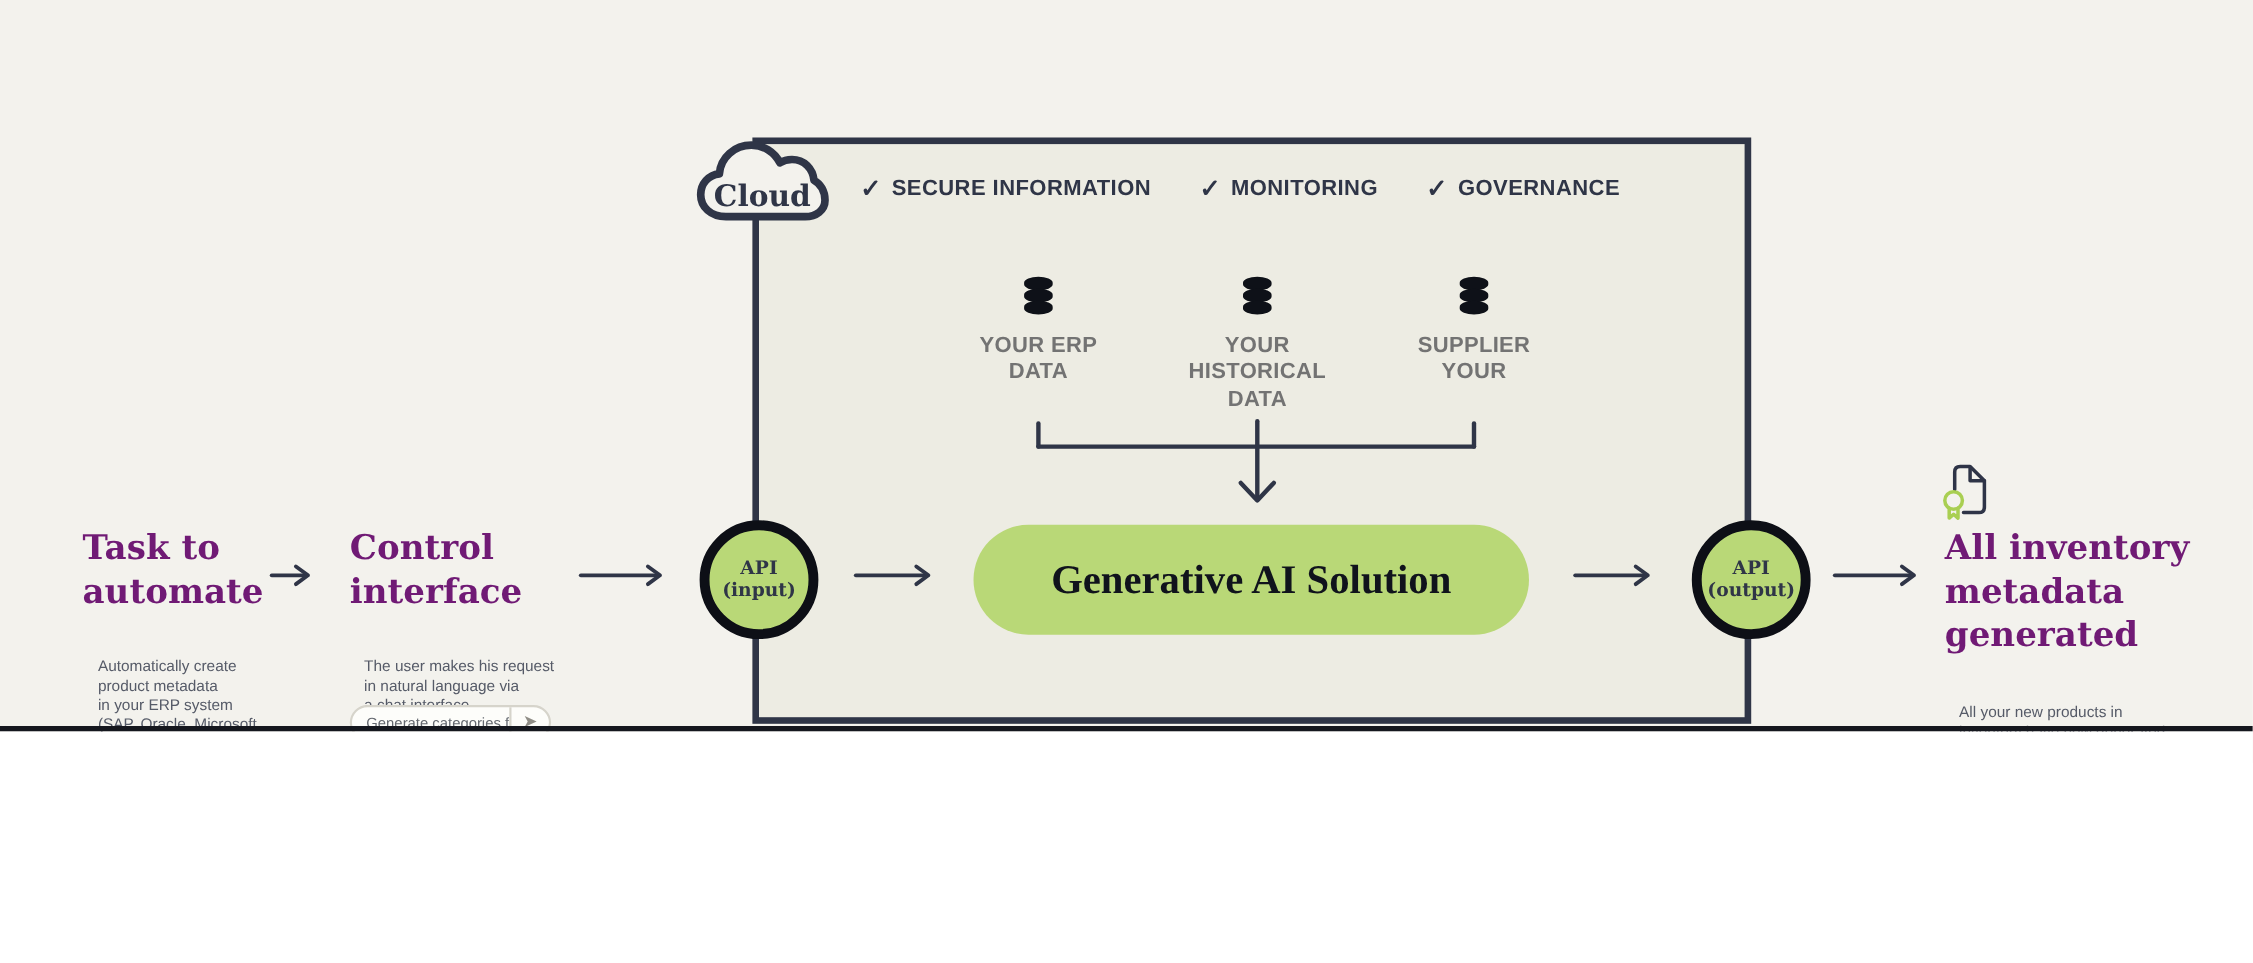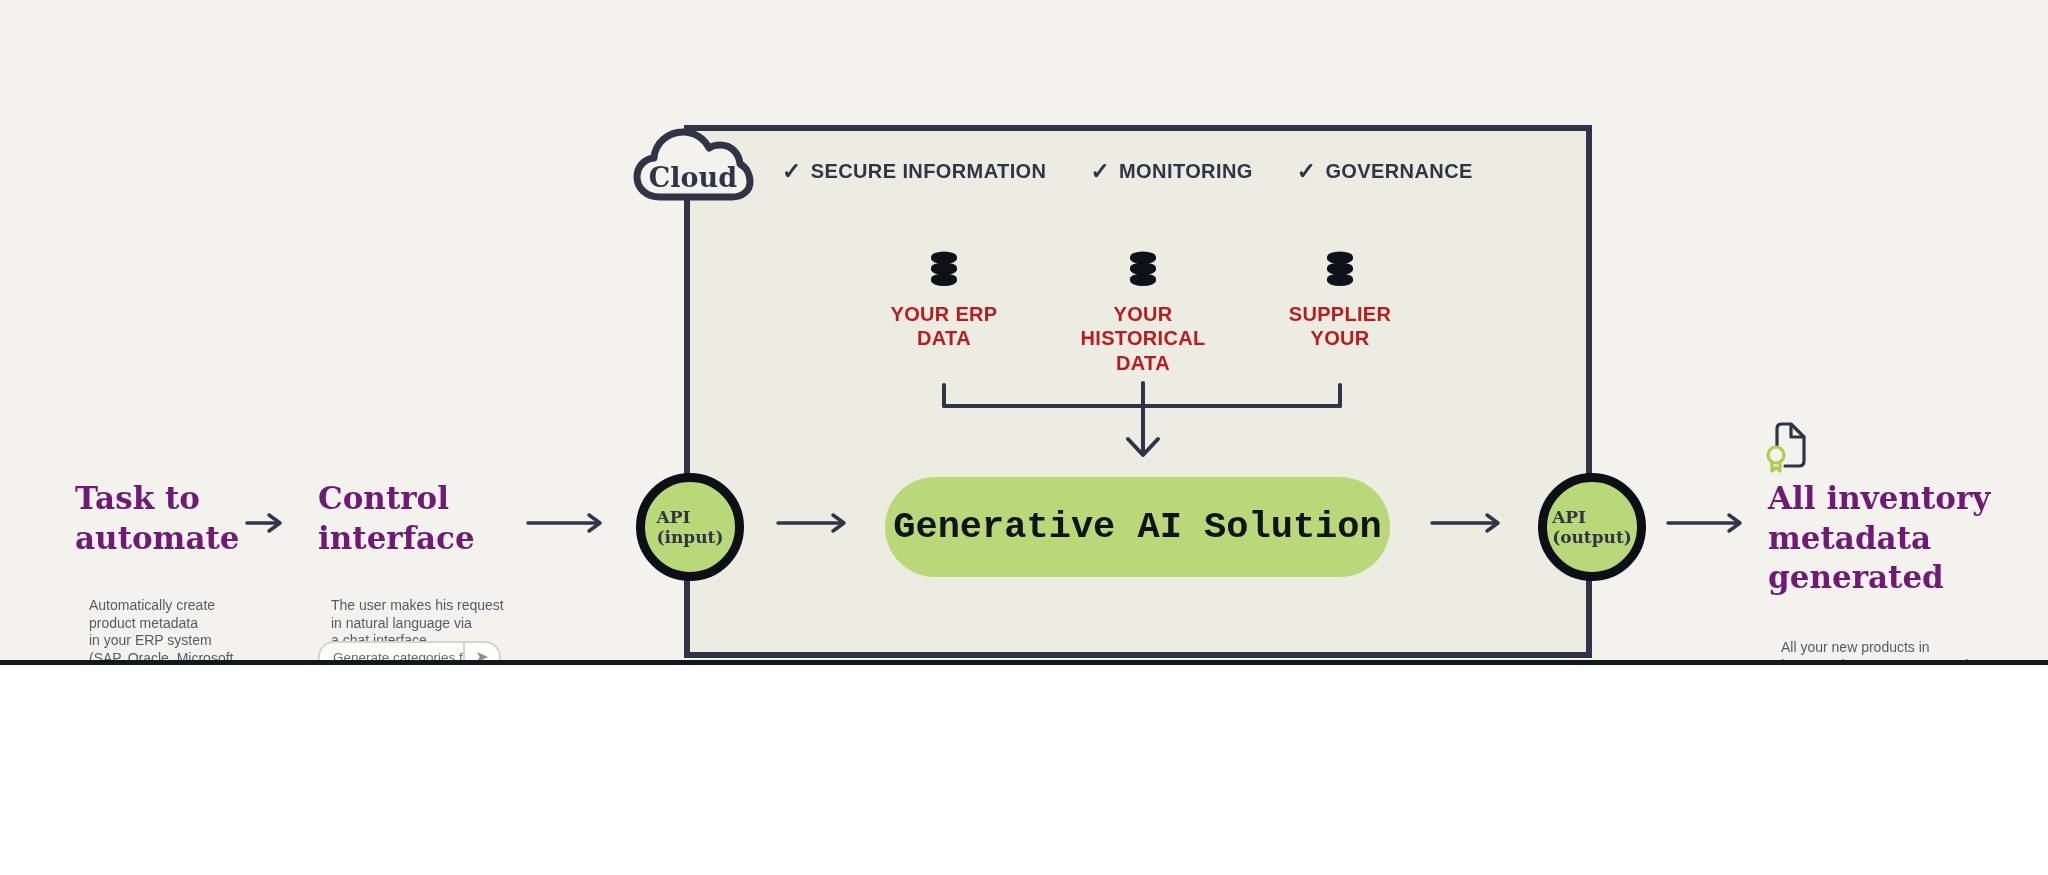--- a/index.html
+++ b/index.html
@@ -28,33 +28,33 @@
     left:782px; top:158px; display:flex; gap:44px; align-items:center;
     z-index:2; font-size:20px; font-weight:600; letter-spacing:.4px; color:#2f3547;
   }
   .badge{display:flex; align-items:center; gap:9px;}
   .check{font-size:23px; font-weight:700;}
   .ds-col{
     display:flex; flex-direction:column; align-items:center; gap:14px;
     width:170px; z-index:2; text-align:center;
   }
   .ds-label{
-    font-size:20px; line-height:1.22; font-weight:600; letter-spacing:.3px; color:#b91c1c;
+    font-size:20px; line-height:1.22; font-weight:600; letter-spacing:.3px; color:#737373;
   }
   .pill{
     left:885px; top:477px; width:505px; height:100px; border-radius:52px;
     background:#b9d877; display:flex; align-items:center; justify-content:center; z-index:2;
   }
   .pill-label{
-    font-family:Liberation Mono, monospace; font-weight:700; font-size:37px; color:#10131c;
+    font-family:Liberation Serif, serif; font-weight:700; font-size:37px; color:#10131c;
   }
   .api-circle{
     width:108px; height:108px; border-radius:50%;
     background:#b9d877; border:9px solid #0d0f16; box-sizing:border-box;
-    display:flex; align-items:center; justify-content:center; text-align:left;
+    display:flex; align-items:center; justify-content:center; text-align:center;
     z-index:3;
   }
   .api-label{
     font-family:"DejaVu Serif", serif; font-weight:700; font-size:17px;
     line-height:1.2; color:#2f3547;
   }
   .cloud-badge{z-index:4;}
   .chat{
     left:318px; top:641px; width:183px; height:32px;
     background:#fdfdfa; border:2px solid #d6d4cb; border-radius:18px;

